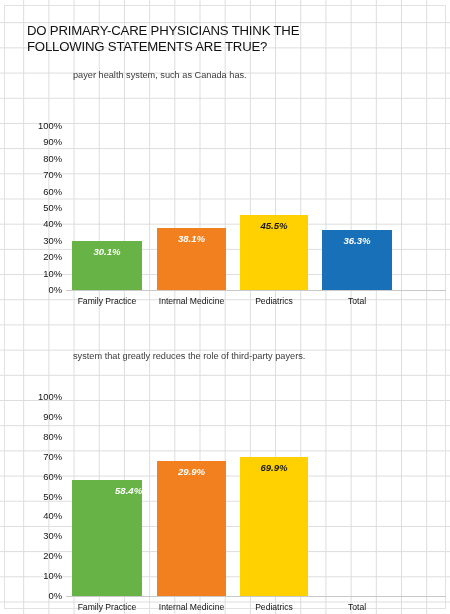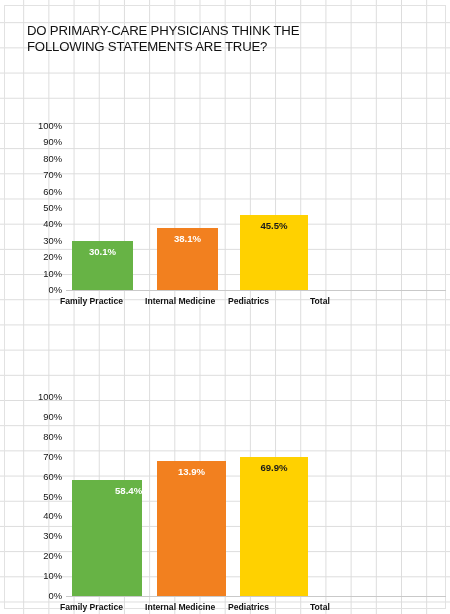--- a/index.html
+++ b/index.html
@@ -64,103 +64,109 @@
 
   .axis-line{
     position:absolute;
     height:1px;
     background:#c9c9c9;
   }
 
   .bar{
     position:absolute;
     bottom:12px;
+    font-style:italic;
   }
   .bar-value{
     position:absolute;
     top:5px;
     left:0;right:0;
     text-align:center;
     font-size:9.6px;
     font-weight:bold;
     white-space:nowrap;
   }
   .cat-label{
     position:absolute;
-    text-align:left;
+    text-align:center;
     font-size:8.6px;
-    font-weight:bold;
+    font-weight:normal;
     color:#121212;
     white-space:nowrap;
   }
 </style>
 </head>
 <body>
 
 <div id="paper"></div>
 <div id="inner-border"></div>
 
 <div id="content">
 
   <div class="title">
     <div>DO PRIMARY-CARE PHYSICIANS THINK THE</div>
     <div>FOLLOWING STATEMENTS ARE TRUE?</div>
   </div>
 
   <div class="subtitle" style="left:73px;top:69px;">
+    <div>payer health system, such as Canada has.</div>
   </div>
   <div class="chart" id="chart-1" style="left:0px;top:120px;width:450px;height:190px;">
       <div class="ylabel" style="top: 6px; left: 26px;">100%</div>
       <div class="ylabel" style="top: 22.4px; left: 26px;">90%</div>
       <div class="ylabel" style="top: 38.8px; left: 26px;">80%</div>
       <div class="ylabel" style="top: 55.2px; left: 26px;">70%</div>
       <div class="ylabel" style="top: 71.6px; left: 26px;">60%</div>
       <div class="ylabel" style="top: 88px; left: 26px;">50%</div>
       <div class="ylabel" style="top: 104.4px; left: 26px;">40%</div>
       <div class="ylabel" style="top: 120.8px; left: 26px;">30%</div>
       <div class="ylabel" style="top: 137.2px; left: 26px;">20%</div>
       <div class="ylabel" style="top: 153.6px; left: 26px;">10%</div>
       <div class="ylabel" style="top: 170px; left: 26px;">0%</div>
       <div class="axis-line" style="left: 66px; width: 380px; top: 170px;"></div>
-      <div class="bar" style="left: 72px; width: 61px; height: 49.364px; top: 120.636px; background: rgb(103, 179, 69);">
+      <div class="bar" style="left: 72px; width: 70px; height: 49.364px; top: 120.636px; background: rgb(103, 179, 69);">
         <div class="bar-value" style="color: rgb(255, 255, 255);">30.1%</div>
       </div>
       <div class="cat-label" style="left: 60px; width: 94px; top: 176px;">Family Practice</div>
-      <div class="bar" style="left: 157px; width: 61px; height: 62.484px; top: 107.516px; background: rgb(242, 128, 31);">
+      <div class="bar" style="left: 157px; width: 69px; height: 62.484px; top: 107.516px; background: rgb(242, 128, 31);">
         <div class="bar-value" style="color: rgb(255, 255, 255);">38.1%</div>
       </div>
       <div class="cat-label" style="left: 145px; width: 93px; top: 176px;">Internal Medicine</div>
       <div class="bar" style="left: 240px; width: 68px; height: 74.62px; top: 95.38px; background: rgb(255, 209, 0);">
         <div class="bar-value" style="color: rgb(26, 26, 26);">45.5%</div>
       </div>
       <div class="cat-label" style="left: 228px; width: 92px; top: 176px;">Pediatrics</div>
+      <div class="bar" style="left: 322px; width: 70px; height: 59.532px; top: 110.468px; background: rgb(24, 112, 185);">
+        <div class="bar-value" style="color: rgb(255, 255, 255);">36.3%</div>
+      </div>
       <div class="cat-label" style="left: 310px; width: 94px; top: 176px;">Total</div>
     </div>
 
   <div class="subtitle" style="left:73px;top:350px;">
+    <div>system that greatly reduces the role of third-party payers.</div>
   </div>
   <div class="chart" id="chart-2" style="left:0px;top:391px;width:450px;height:225px;">
       <div class="ylabel" style="top: 6px; left: 26px;">100%</div>
       <div class="ylabel" style="top: 25.9px; left: 26px;">90%</div>
       <div class="ylabel" style="top: 45.8px; left: 26px;">80%</div>
       <div class="ylabel" style="top: 65.7px; left: 26px;">70%</div>
       <div class="ylabel" style="top: 85.6px; left: 26px;">60%</div>
       <div class="ylabel" style="top: 105.5px; left: 26px;">50%</div>
       <div class="ylabel" style="top: 125.4px; left: 26px;">40%</div>
       <div class="ylabel" style="top: 145.3px; left: 26px;">30%</div>
       <div class="ylabel" style="top: 165.2px; left: 26px;">20%</div>
       <div class="ylabel" style="top: 185.1px; left: 26px;">10%</div>
       <div class="ylabel" style="top: 205px; left: 26px;">0%</div>
       <div class="axis-line" style="left: 66px; width: 380px; top: 205px;"></div>
       <div class="bar" style="left: 72px; width: 70px; height: 116.216px; top: 88.784px; background: rgb(103, 179, 69);">
         <div class="bar-value" style="color: rgb(255, 255, 255); padding-left: 43px;">58.4%</div>
       </div>
       <div class="cat-label" style="left: 60px; width: 94px; top: 211px;">Family Practice</div>
       <div class="bar" style="left: 157px; width: 69px; height: 134.524px; top: 70.476px; background: rgb(242, 128, 31);">
-        <div class="bar-value" style="color: rgb(255, 255, 255);">13.9%</div>
+        <div class="bar-value" style="color: rgb(255, 255, 255);">29.9%</div>
       </div>
       <div class="cat-label" style="left: 145px; width: 93px; top: 211px;">Internal Medicine</div>
       <div class="bar" style="left: 240px; width: 68px; height: 139.101px; top: 65.899px; background: rgb(255, 209, 0);">
         <div class="bar-value" style="color: rgb(26, 26, 26);">69.9%</div>
       </div>
       <div class="cat-label" style="left: 228px; width: 92px; top: 211px;">Pediatrics</div>
       <div class="cat-label" style="left: 310px; width: 94px; top: 211px;">Total</div>
     </div>
 
 </div>

